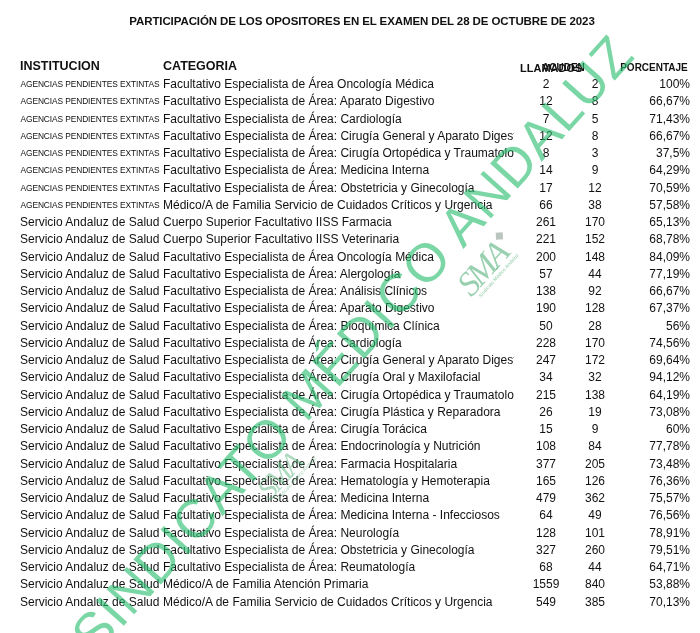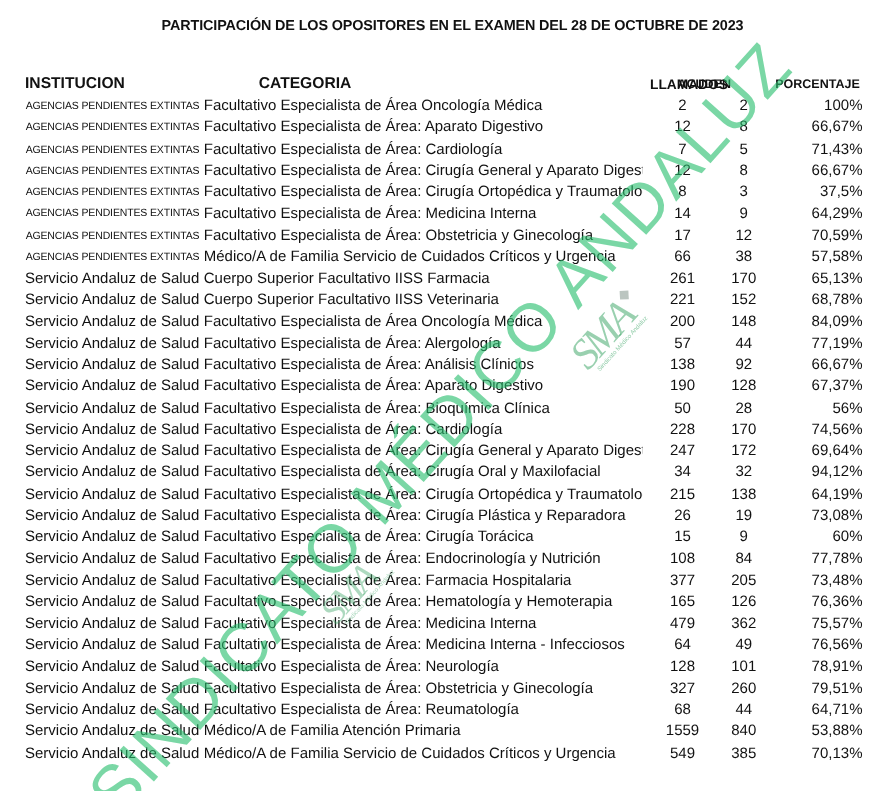--- a/index.html
+++ b/index.html
@@ -36,21 +36,21 @@
       position: relative;
       height: 18px;
     }
     .hdr span {
       position: absolute;
       top: 0;
       font-weight: bold;
       white-space: nowrap;
     }
     .h-inst { left: 0; font-size: 12.5px; top: 1px !important; }
-    .h-cat { left: 143px; font-size: 12.5px; top: 1px !important; margin-left: 44px; }
+    .h-cat { left: 143px; font-size: 12.5px; top: 1px !important; }
     .h-ll { left: 500px; width: 52px; text-align: center; font-size: 11px; top: 4px !important; }
     .h-ac { left: 522px; width: 42px; text-align: left; font-size: 10px; top: 4px !important; }
     .h-pc { left: 598px; width: 72px; text-align: center; font-size: 10px; top: 4px !important; }
 
     .row {
       position: relative;
       height: 17.25px;
       font-size: 12px;
       line-height: 17.25px;
       white-space: nowrap;

